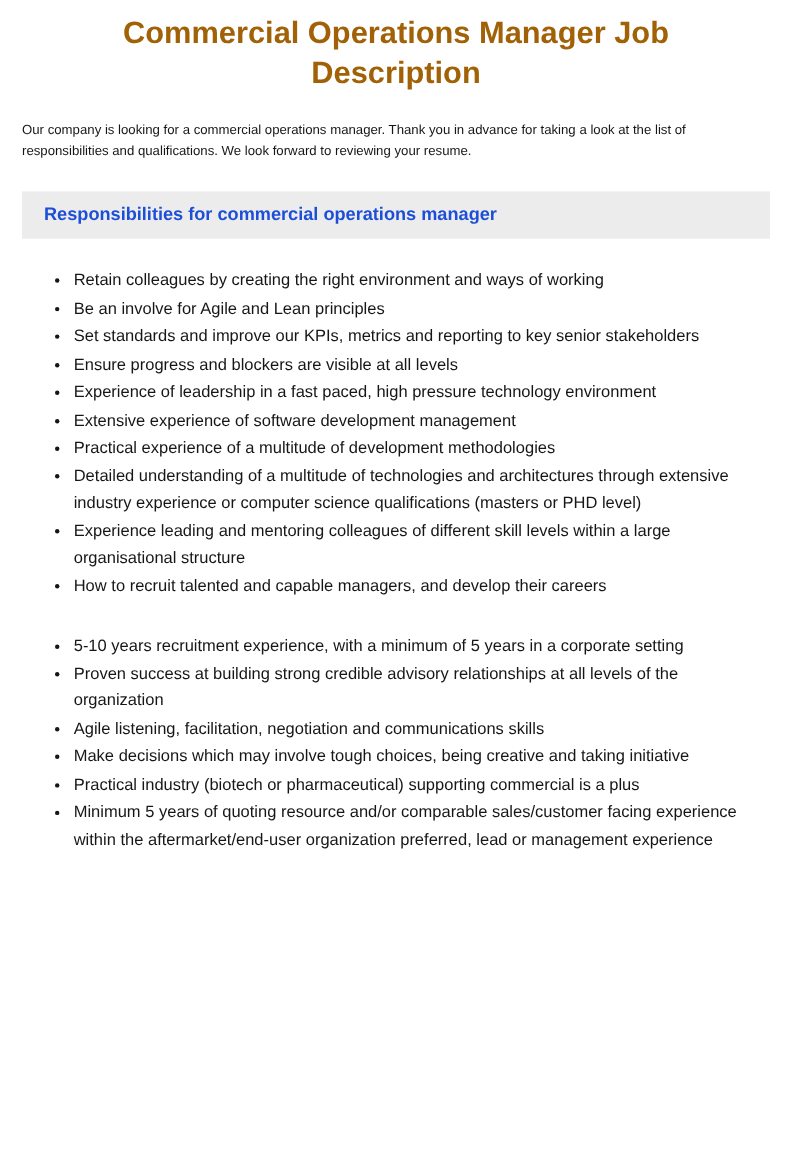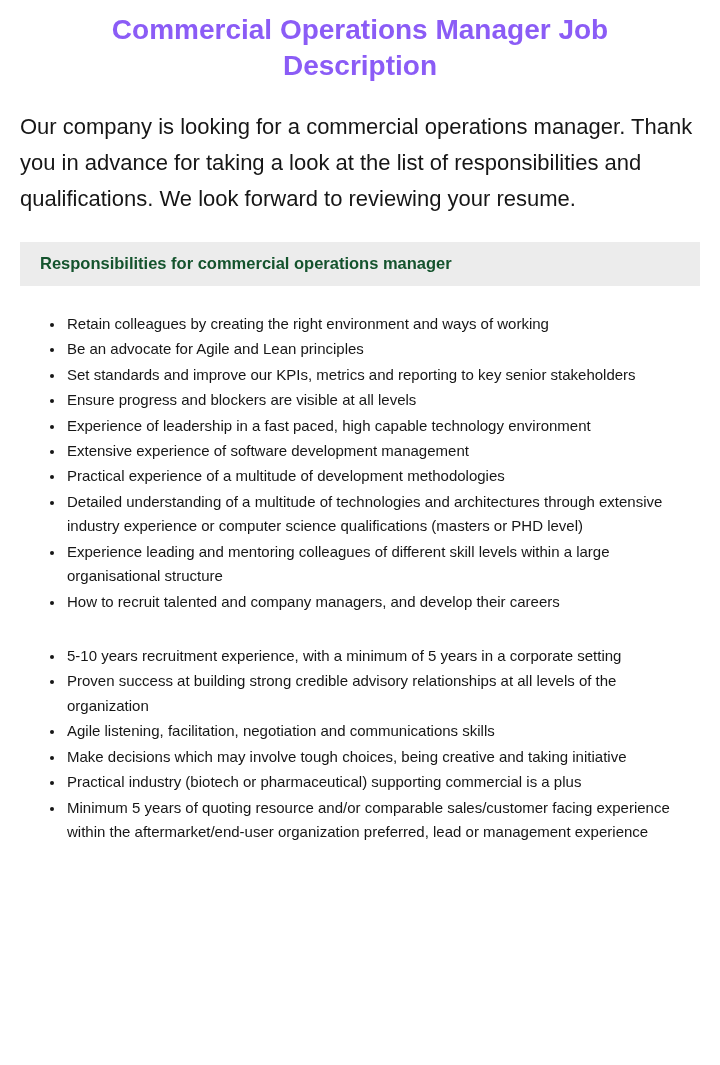--- a/index.html
+++ b/index.html
@@ -17,35 +17,35 @@
   .page {
     padding: 6px 20px 24px 20px;
     box-sizing: border-box;
   }
   .doc-title {
     font-size: 28px;
     line-height: 1.3;
     font-weight: 700;
     text-align: center;
     margin: 6px 30px 24px 30px;
-    color: #8b5cf6;
+    color: #a16207;
   }
   .intro {
-    font-size: 22px;
+    font-size: 12px;
     line-height: 1.63;
     margin: 0 0 26px 0;
   }
   .section-header {
     background: #ececec;
     font-weight: 700;
     font-size: 16.5px;
     line-height: 1.3;
     padding: 11px 20px;
     margin: 0;
-    color: #14532d;
+    color: #1d4ed8;
   }
   .bullet-list {
     margin: 26px 0 30px 0;
     padding: 0 0 0 45px;
     list-style: disc outside;
   }
   .bullet-list li {
     font-size: 15px;
     line-height: 1.63;
     padding-left: 2px;
@@ -62,29 +62,29 @@
 <div class="page">
 
   <h1 class="doc-title">Commercial Operations Manager Job Description</h1>
 
   <p class="intro">Our company is looking for a commercial operations manager. Thank you in advance for taking a look at the list of responsibilities and qualifications. We look forward to reviewing your resume.</p>
 
   <section>
     <div class="section-header">Responsibilities for commercial operations manager</div>
     <ul class="bullet-list">
       <li>Retain colleagues by creating the right environment and ways of working</li>
-      <li>Be an advocate for Agile and Lean principles</li>
+      <li>Be an involve for Agile and Lean principles</li>
       <li>Set standards and improve our KPIs, metrics and reporting to key senior stakeholders</li>
       <li>Ensure progress and blockers are visible at all levels</li>
-      <li>Experience of leadership in a fast paced, high capable technology environment</li>
+      <li>Experience of leadership in a fast paced, high pressure technology environment</li>
       <li>Extensive experience of software development management</li>
       <li>Practical experience of a multitude of development methodologies</li>
       <li>Detailed understanding of a multitude of technologies and architectures through extensive industry experience or computer science qualifications (masters or PHD level)</li>
       <li>Experience leading and mentoring colleagues of different skill levels within a large organisational structure</li>
-      <li>How to recruit talented and company managers, and develop their careers</li>
+      <li>How to recruit talented and capable managers, and develop their careers</li>
     </ul>
   </section>
 
   <section>
     <ul class="bullet-list">
       <li>5-10 years recruitment experience, with a minimum of 5 years in a corporate setting</li>
       <li>Proven success at building strong credible advisory relationships at all levels of the organization</li>
       <li>Agile listening, facilitation, negotiation and communications skills</li>
       <li>Make decisions which may involve tough choices, being creative and taking initiative</li>
       <li>Practical industry (biotech or pharmaceutical) supporting commercial is a plus</li>

